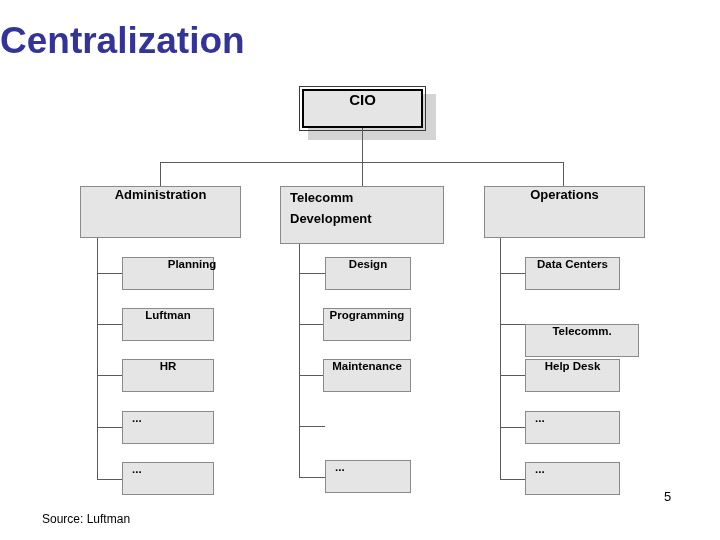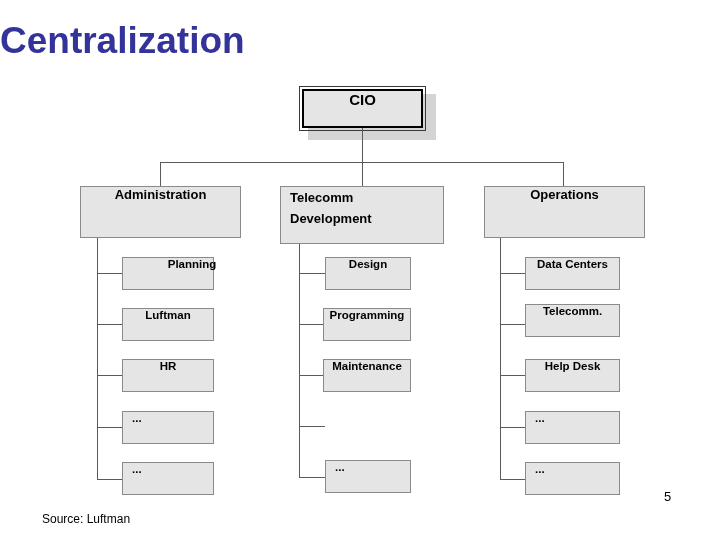--- a/index.html
+++ b/index.html
@@ -186,21 +186,21 @@
 
   <div class="ln-h" style="left:500px; top:273px; width:25px;"></div>
   <div class="ln-h" style="left:500px; top:324px; width:25px;"></div>
   <div class="ln-h" style="left:500px; top:375px; width:25px;"></div>
   <div class="ln-h" style="left:500px; top:427px; width:25px;"></div>
   <div class="ln-h" style="left:500px; top:479px; width:25px;"></div>
 
   <div class="node leaf center" style="left:525px; top:257px; width:95px; height:33px;">
     <span class="lbl">Data Centers</span>
   </div>
-  <div class="node leaf center" style="left:525px; top:304px; width:95px; height:33px;">
+  <div class="node leaf center" style="left:525px; top:324px; width:114px; height:33px;">
     <span class="lbl">Telecomm.</span>
   </div>
   <div class="node leaf center" style="left:525px; top:359px; width:95px; height:33px;">
     <span class="lbl">Help Desk</span>
   </div>
   <div class="node leaf left" style="left:525px; top:411px; width:95px; height:33px;">
     <span class="lbl">...</span>
   </div>
   <div class="node leaf left" style="left:525px; top:462px; width:95px; height:33px;">
     <span class="lbl">...</span>

